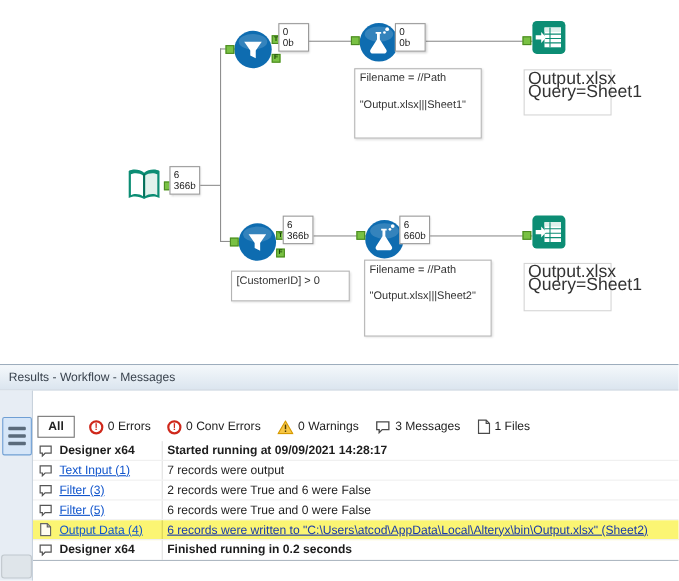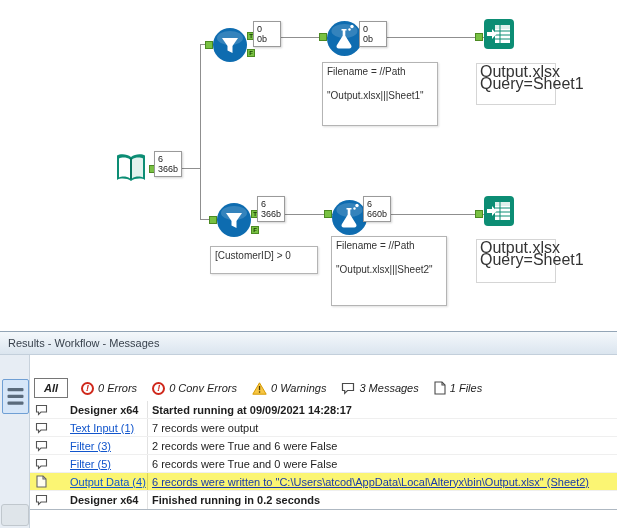--- a/index.html
+++ b/index.html
@@ -28,38 +28,38 @@
     border-top:1px solid #93a5b6;box-sizing:border-box;}
   .res-header{height:22px;background:linear-gradient(#f4f8fb,#dbe5ef);
     border-bottom:1px solid #c3cfdb;font-size:11px;color:#39424d;line-height:22px;padding-left:8px;}
   .res-body{position:absolute;left:0;top:23px;right:0;bottom:0;}
   .res-strip{position:absolute;left:0;top:0;width:30px;height:100%;background:#e7edf4;
     border-right:1px solid #c8d2dc;box-sizing:border-box;}
   .strip-btn{position:absolute;left:2px;top:24px;width:25px;height:33px;background:#d6e6f8;
     border:1px solid #6f9fd4;border-radius:2px;display:flex;align-items:center;justify-content:center;}
   .strip-btn2{position:absolute;left:1px;bottom:2px;width:26px;height:20px;background:#dfe5ea;
     border:1px solid #c0c7cd;border-radius:3px;}
-  .res-toolbar{position:absolute;left:30px;top:0;right:0;height:46px;font-style:italic;}
+  .res-toolbar{position:absolute;left:30px;top:0;right:0;height:46px;}
   .tb-row{position:absolute;left:4px;bottom:3px;display:flex;align-items:center;gap:5px;
     font-size:11px;color:#222;}
   .tb-group{display:flex;align-items:center;gap:4px;margin-right:10px;cursor:default;}
   .all-btn{min-width:24px;height:18px;border:1px solid #767676;background:#fff;font-weight:bold;
     font-size:11px;display:flex;align-items:center;justify-content:center;padding:0 4px;margin-right:8px;}
   .err-icon{width:13px;height:13px;border-radius:50%;border:2px solid #cf281b;color:#cf281b;
     font-size:9px;font-weight:bold;display:flex;align-items:center;justify-content:center;
     box-sizing:border-box;background:#fff;}
   .warn-icon,.msg-icon,.file-icon{display:flex;align-items:center;}
 
   .res-rows{position:absolute;left:30px;top:46px;right:0;border-bottom:1px solid #aeb8c2;}
   .rrow{display:grid;grid-template-columns:22px 96px 1fr;align-items:center;height:18px;
     font-size:11px;color:#1d1d1d;border-bottom:1px solid #efefef;box-sizing:border-box;}
   .rrow:last-child{border-bottom:none;}
   .ricon{display:flex;align-items:center;justify-content:center;height:100%;}
   .rtool{height:100%;display:flex;align-items:center;border-right:1px solid #e2e2e2;
-    padding-left:2px;white-space:nowrap;overflow:hidden;margin-left:16px;}
+    padding-left:2px;white-space:nowrap;overflow:hidden;}
   .rmsg{padding-left:4px;white-space:nowrap;overflow:hidden;}
   .bold{font-weight:bold;}
   .link{color:#1155cc;text-decoration:underline;cursor:pointer;}
   .hl{background:#fbf573;}
   .hl .rtool{border-right-color:#d8d15a;}
   .msg-link{color:#1a3aa8;text-decoration:underline;cursor:pointer;}
 </style>
 </head>
 <body>
 

